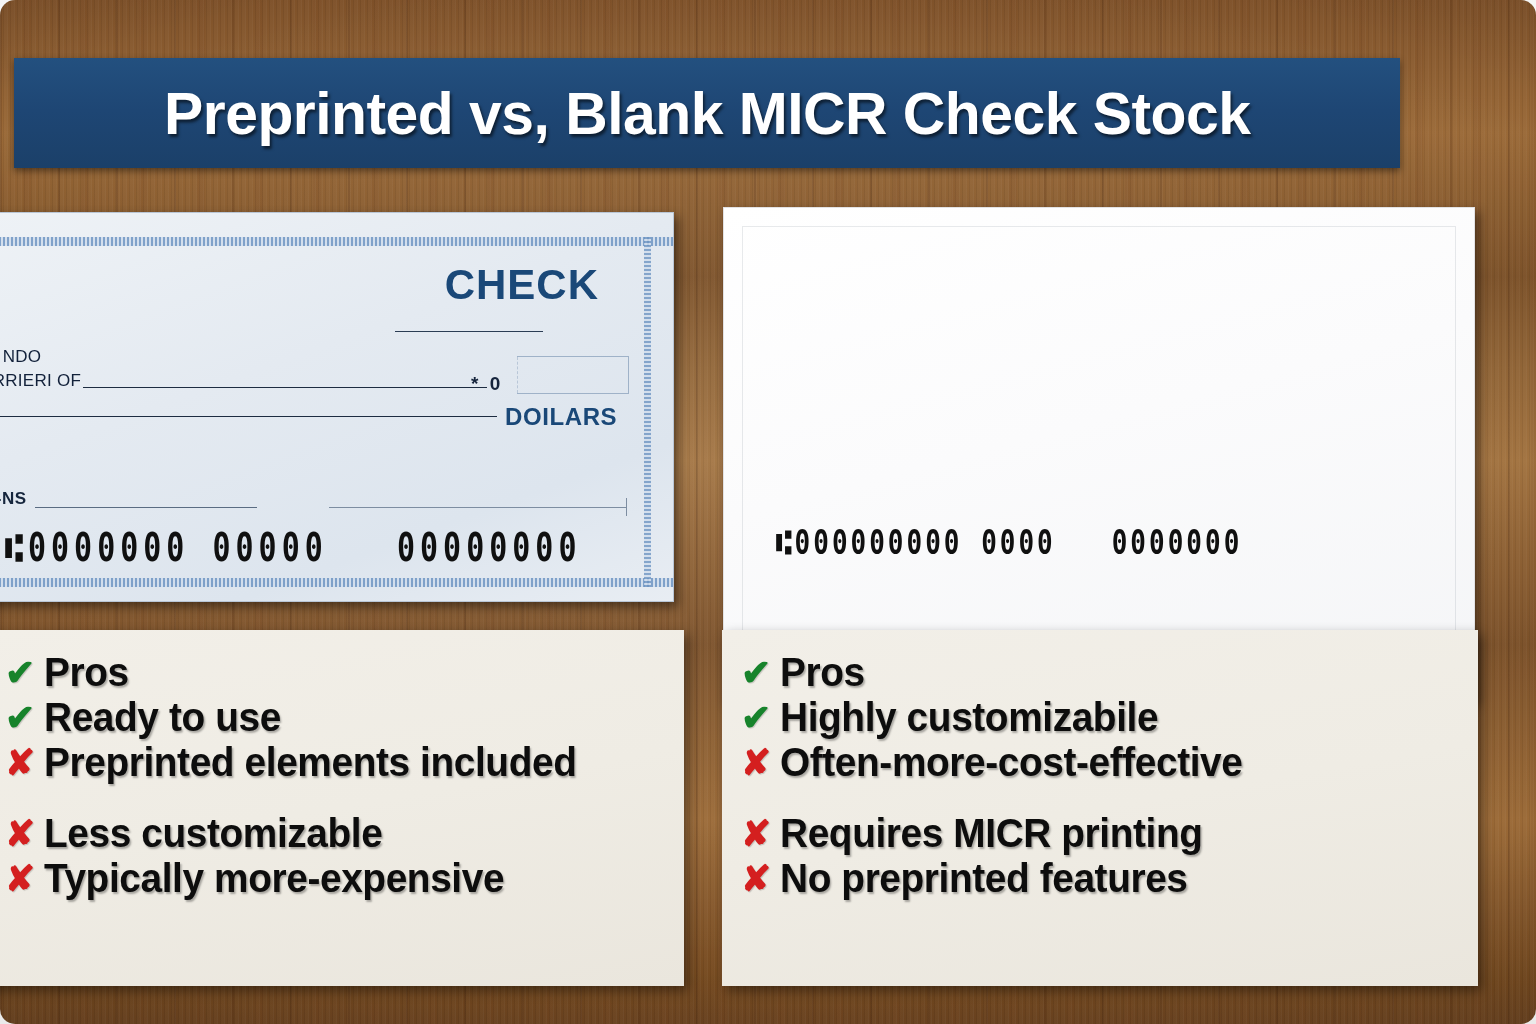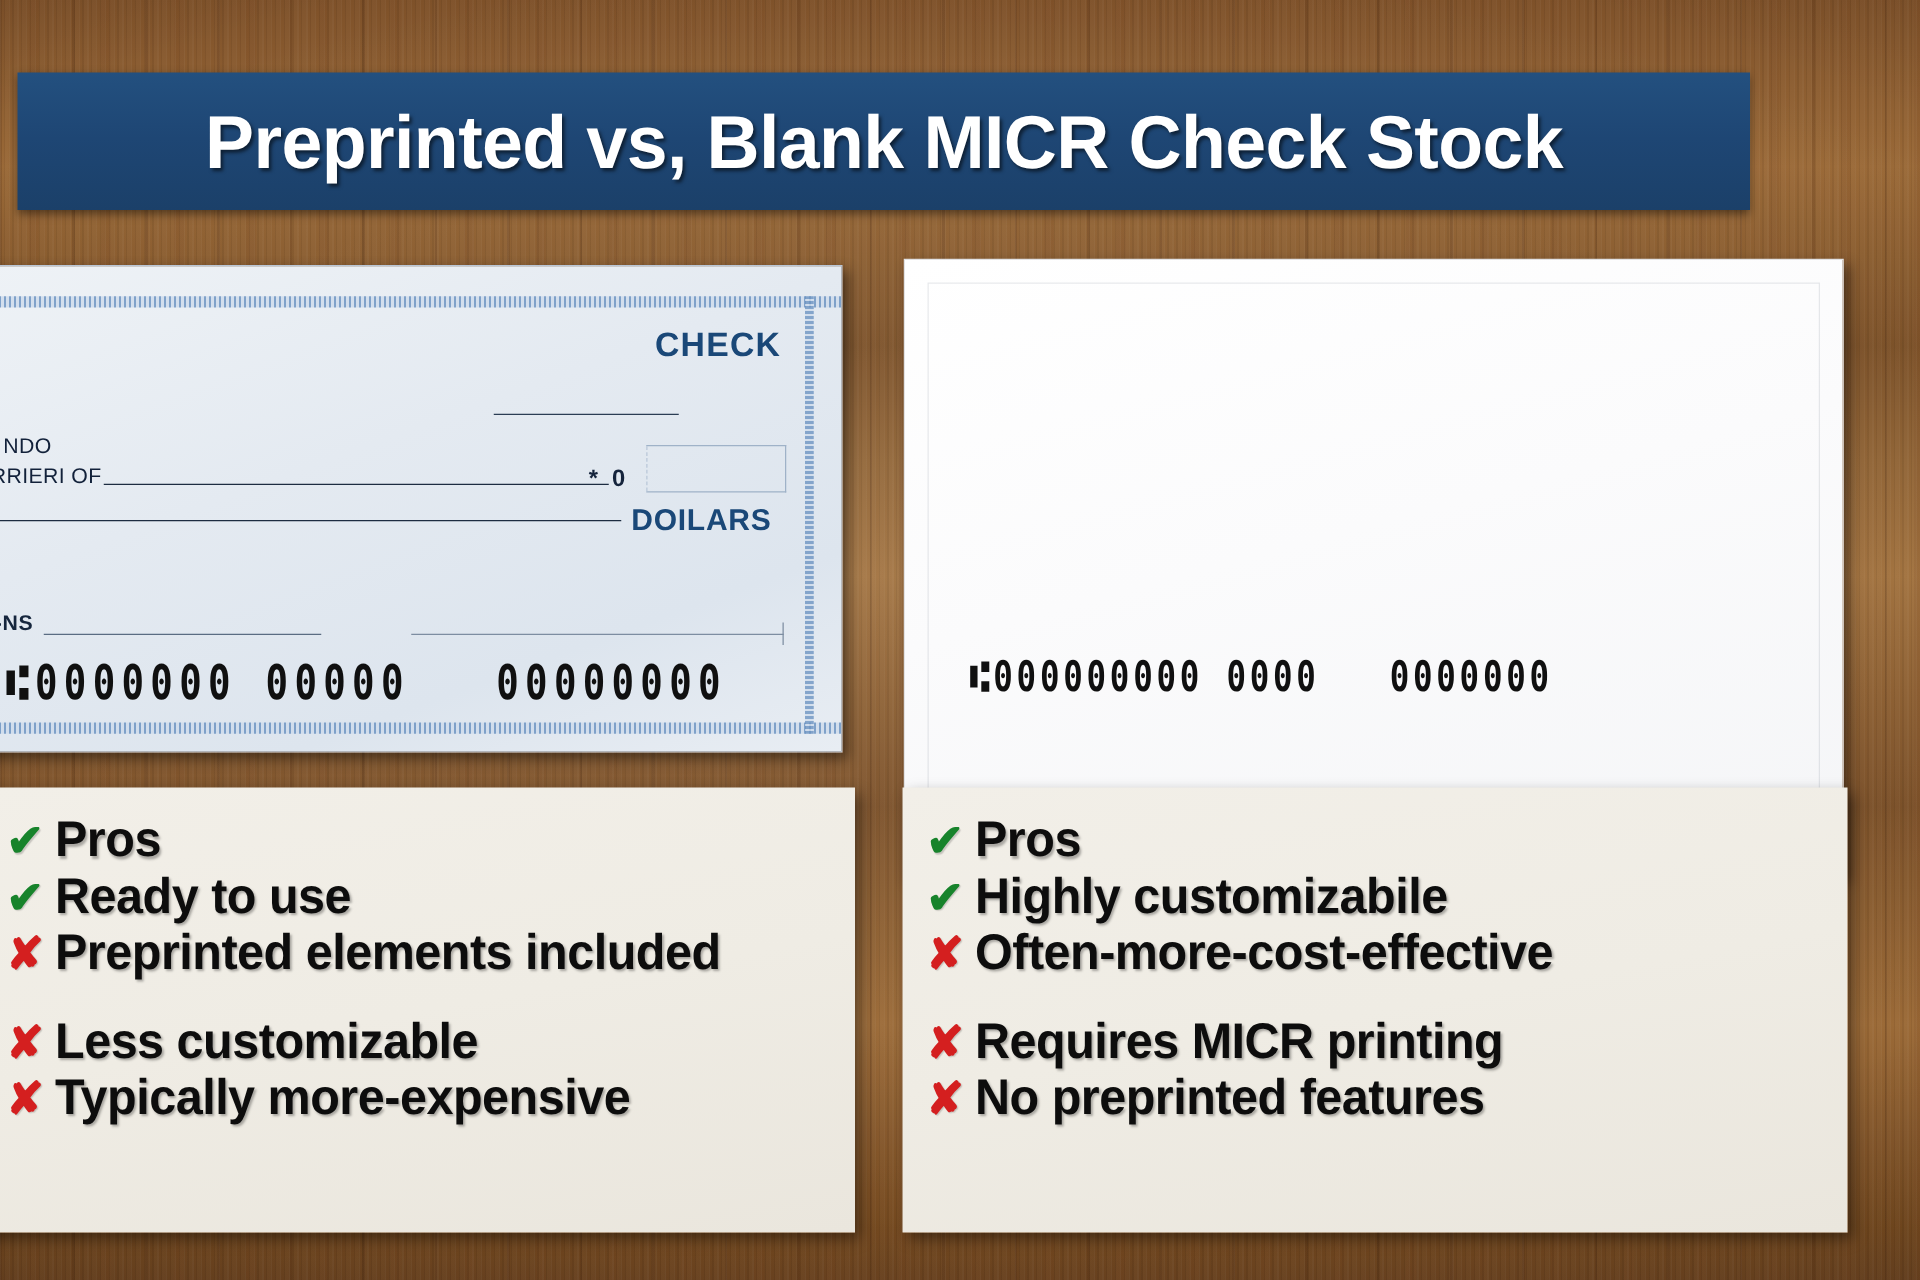--- a/index.html
+++ b/index.html
@@ -24,20 +24,21 @@
         rgba(70,36,14,0.20) 0px, rgba(70,36,14,0.20) 2px,
         rgba(255,255,255,0.00) 2px, rgba(255,255,255,0.00) 23px,
         rgba(120,70,32,0.16) 23px, rgba(120,70,32,0.16) 31px,
         rgba(255,255,255,0.00) 31px, rgba(255,255,255,0.00) 58px),
       
       linear-gradient(180deg,
         #7e5129 0%, #8d5e31 7%, #9a6937 13%, #8a5c2e 20%,
         #7a4f26 27%, #8f6233 36%, #a0703c 45%, #8c5e30 54%,
         #794e26 63%, #8b5d2f 72%, #9b6a37 80%, #87592c 88%,
         #74491f 96%, #6b4320 100%);
+    border-radius: 15px;
   }
   
   #stage::after {
     content:"";
     position:absolute; inset:0;
     background:
       radial-gradient(130% 90% at 50% 45%, rgba(255,255,255,0.07) 0%, rgba(0,0,0,0.00) 55%, rgba(0,0,0,0.22) 100%);
     pointer-events:none;
   }
 
@@ -93,23 +94,23 @@
     position: absolute; top: 24px; bottom: 14px;
     width: 7px;
     background: repeating-linear-gradient(0deg,
       #6d94c2 0px, #6d94c2 2px, #cfdcec 2px, #cfdcec 4px);
     opacity: 0.8;
   }
   .sec-edge.right { right: 22px; }
 
   .check-word {
     position: absolute;
-    right: 48px; top: 48px;
+    right: 74px; top: 48px;
     color: #1a4878;
-    font-size: 27px; font-weight: bold;
+    font-size: 42px; font-weight: bold;
     letter-spacing: 1px;
   }
   .date-rule {
     position: absolute; right: 130px; top: 118px;
     width: 148px; height: 0;
     border-bottom: 1.6px solid #2b3d54;
   }
   .payto {
     position: absolute; left: -6px; top: 132px;
     color: #12213a; font-size: 17px; font-weight: 500;

